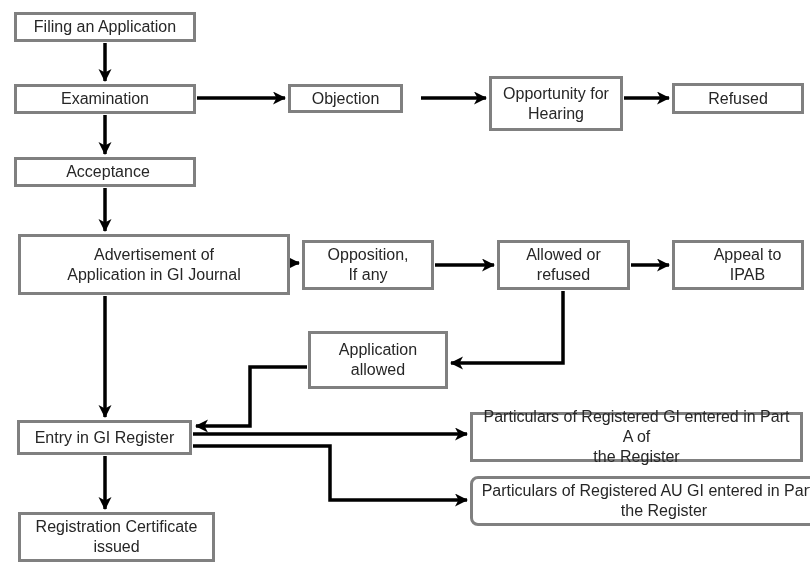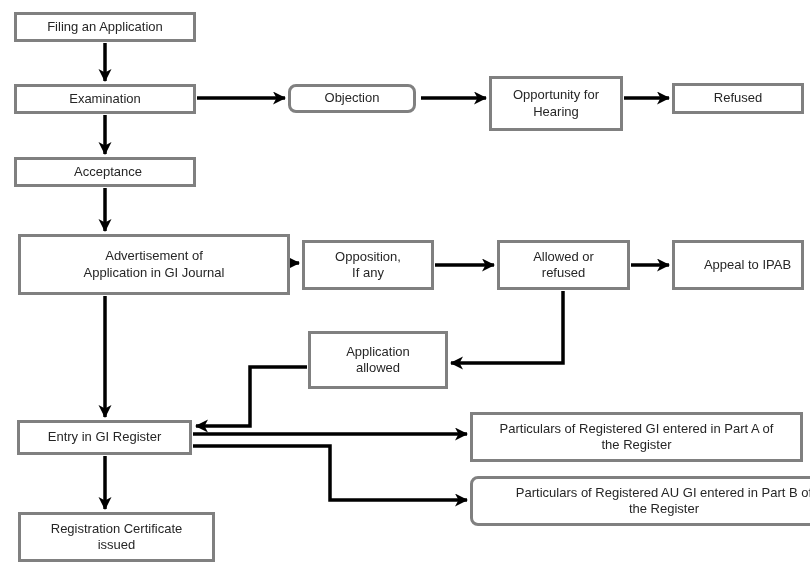--- a/index.html
+++ b/index.html
@@ -10,34 +10,34 @@
     background: #ffffff;
     font-family: "Liberation Sans", sans-serif;
     overflow: hidden;
   }
   .node {
     position: absolute;
     box-sizing: border-box;
     border: 3px solid #808080;
     background: #ffffff;
     color: #262626;
-    font-size: 13px;
+    font-size: 16px;
     line-height: 1.25;
     display: flex;
     align-items: center;
     justify-content: center;
     text-align: center;
     white-space: pre-line;
     padding: 1px 4px;
   }
   
   .n-filing        { left: 14px;  top: 12px;  width: 182px; height: 30px; }
   .n-examination   { left: 14px;  top: 84px;  width: 182px; height: 30px; }
   .n-acceptance    { left: 14px;  top: 157px; width: 182px; height: 30px; padding-left: 10px; }
-  .n-objection     { left: 288px; top: 84px;  width: 128px; height: 29px; border-radius: 8px; }
+  .n-objection     { left: 288px; top: 84px;  width: 115px; height: 29px; }
   .n-opportunity   { left: 489px; top: 76px;  width: 134px; height: 55px; }
   .n-refused       { left: 672px; top: 83px;  width: 132px; height: 31px; }
   .n-advert        { left: 18px;  top: 234px; width: 272px; height: 61px; }
   .n-opposition    { left: 302px; top: 240px; width: 132px; height: 50px; }
   .n-allowed       { left: 497px; top: 240px; width: 133px; height: 50px; }
   .n-appeal        { left: 672px; top: 240px; width: 132px; height: 50px; padding-left: 23px; }
   .n-app-allowed   { left: 308px; top: 331px; width: 140px; height: 58px; }
   .n-entry         { left: 17px;  top: 420px; width: 175px; height: 35px; }
   .n-part-a        { left: 470px; top: 412px; width: 333px; height: 50px; }
   .n-part-b        { left: 470px; top: 476px; width: 388px; height: 50px; border-radius: 8px; }

